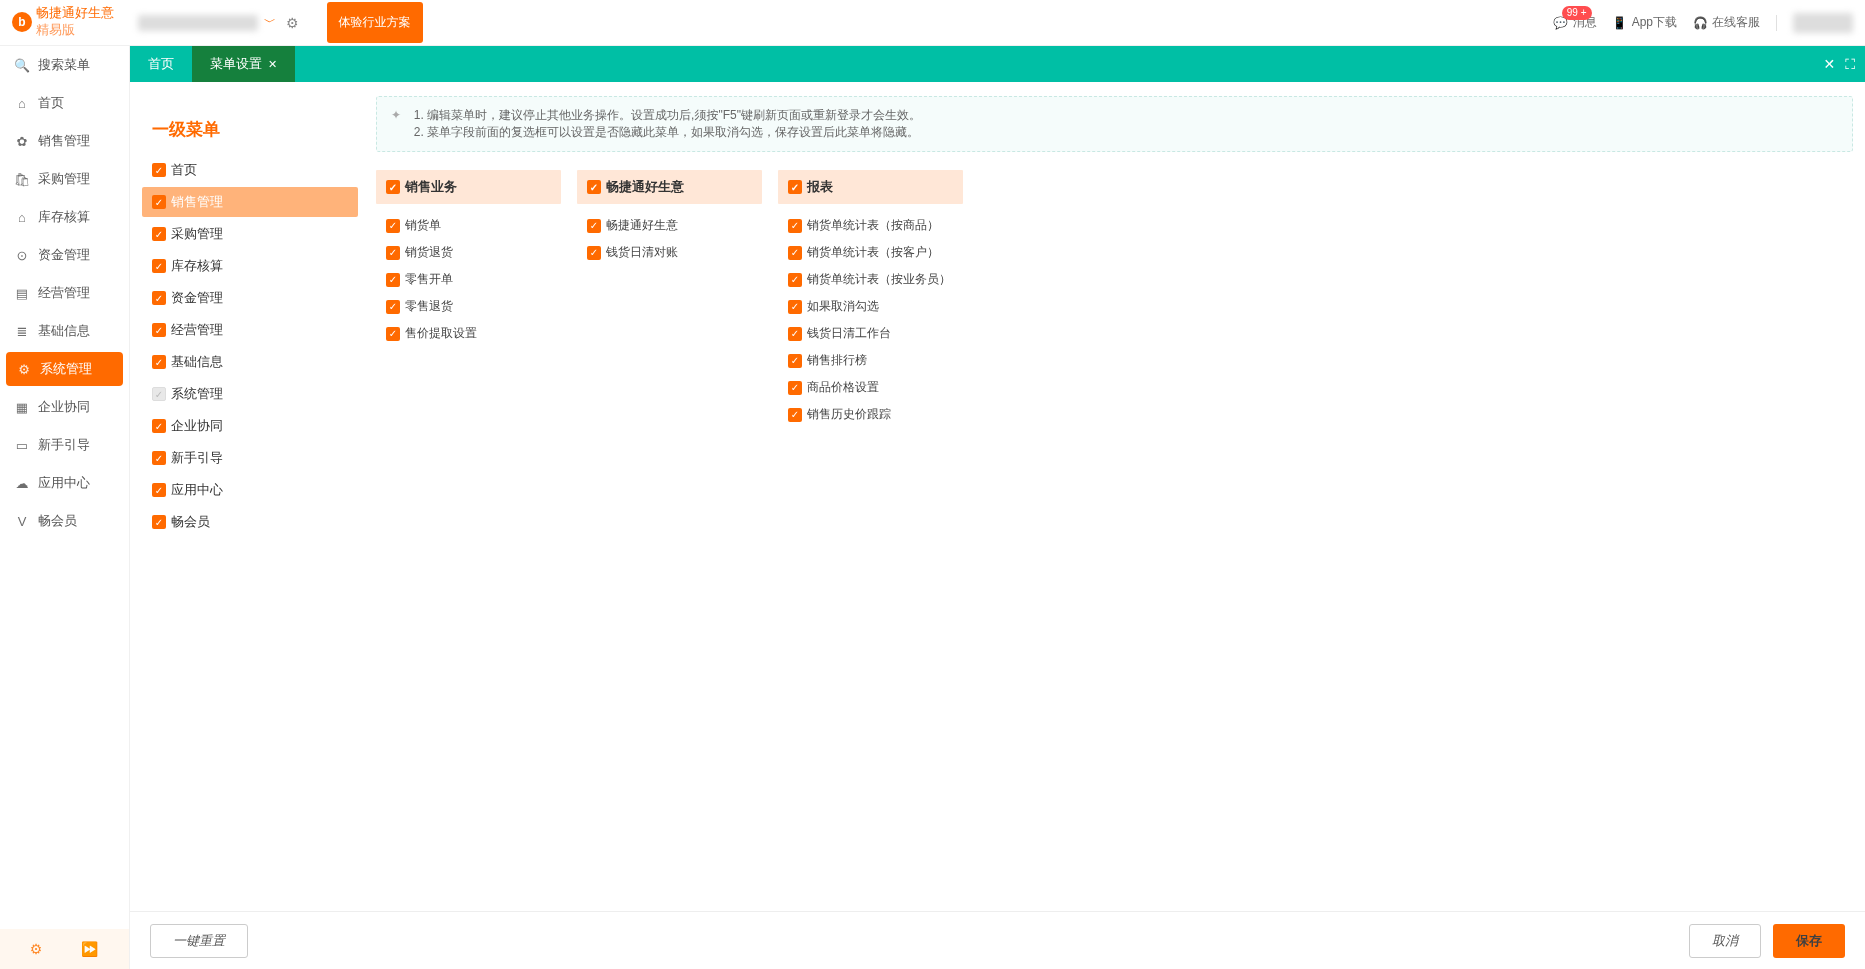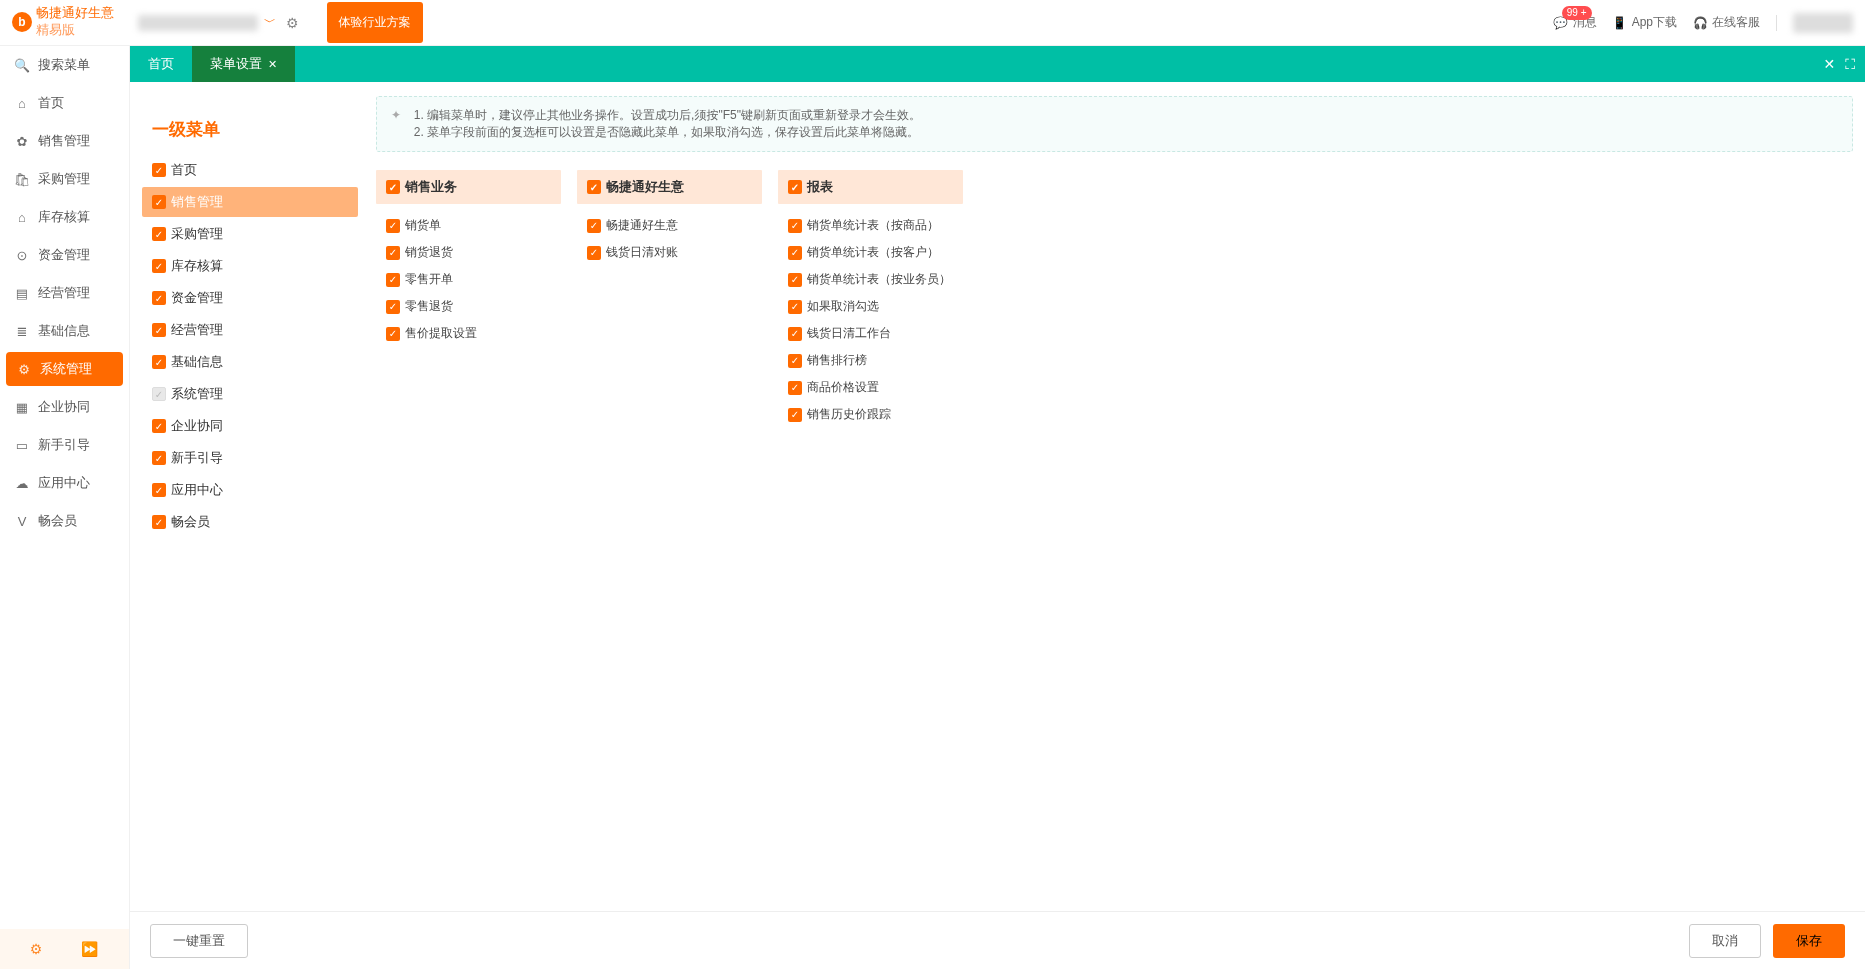--- a/index.html
+++ b/index.html
@@ -63,22 +63,22 @@
 .notice ol { list-style: decimal; margin-left: 18px; }
 .columns { display: flex; gap: 16px; margin-top: 18px; align-items: flex-start; }
 .col { width: 185px; background: #fff; }
 .col-header { background: #ffe7d7; padding: 8px 10px; font-size: 13px; font-weight:600; display:flex; align-items:center; border-radius:1px;}
 .col-body { padding: 8px 4px; }
 .col-item { display: flex; align-items: center; padding: 5px 6px; font-size: 12px; color:#444;}
 
 
 .page-footer { height: 58px; border-top: 1px solid #eee; display: flex; align-items: center; padding: 0 20px; gap: 12px; }
 .btn { padding: 7px 22px; border-radius: 3px; font-size: 13px; cursor: pointer; border:1px solid transparent;}
-.btn-outline { background: #fff; border: 1px solid #ccc; color: #555; }
-.btn-primary { background: #ff6a00; color: #000000; }
+.btn-outline { background: #fff; border: 1px solid #ccc; color: #555; font-style: italic; }
+.btn-primary { background: #ff6a00; color: #404040; font-weight: bold; }
 .spacer { flex: 1; }
 </style>
 </head>
 <body>
 
 <div class="app">
 
   <div class="top-header">
     <div class="logo-area">
       <span class="logo-icon">b</span>

